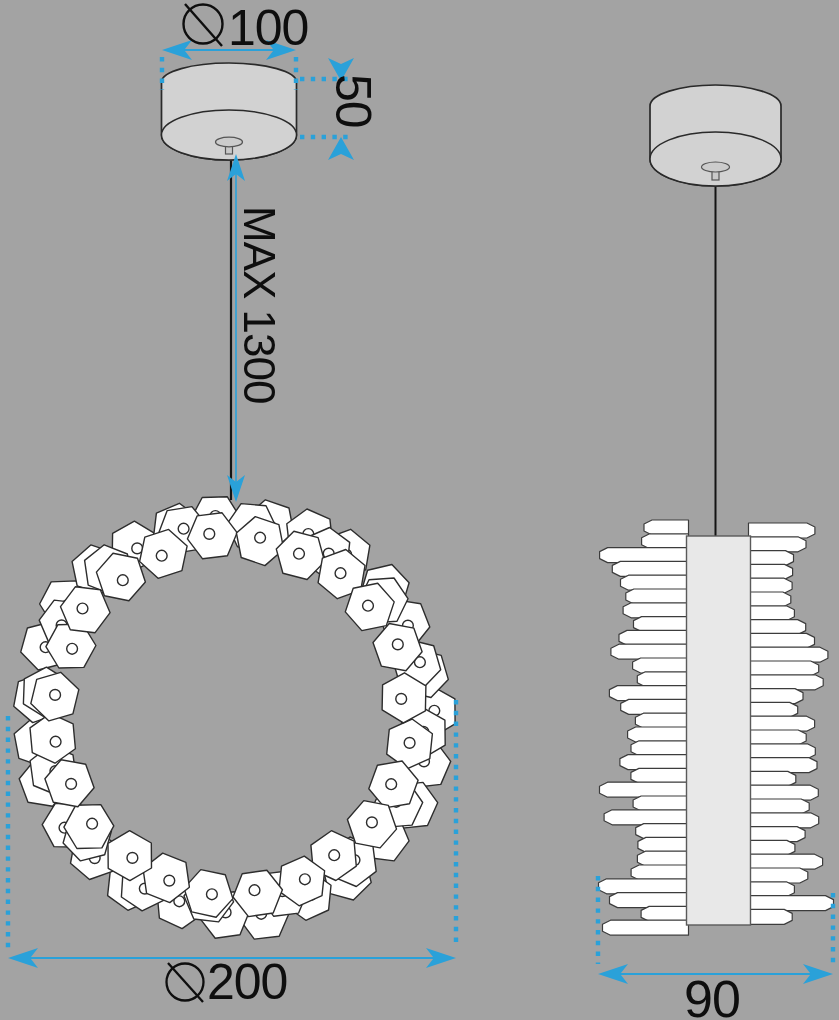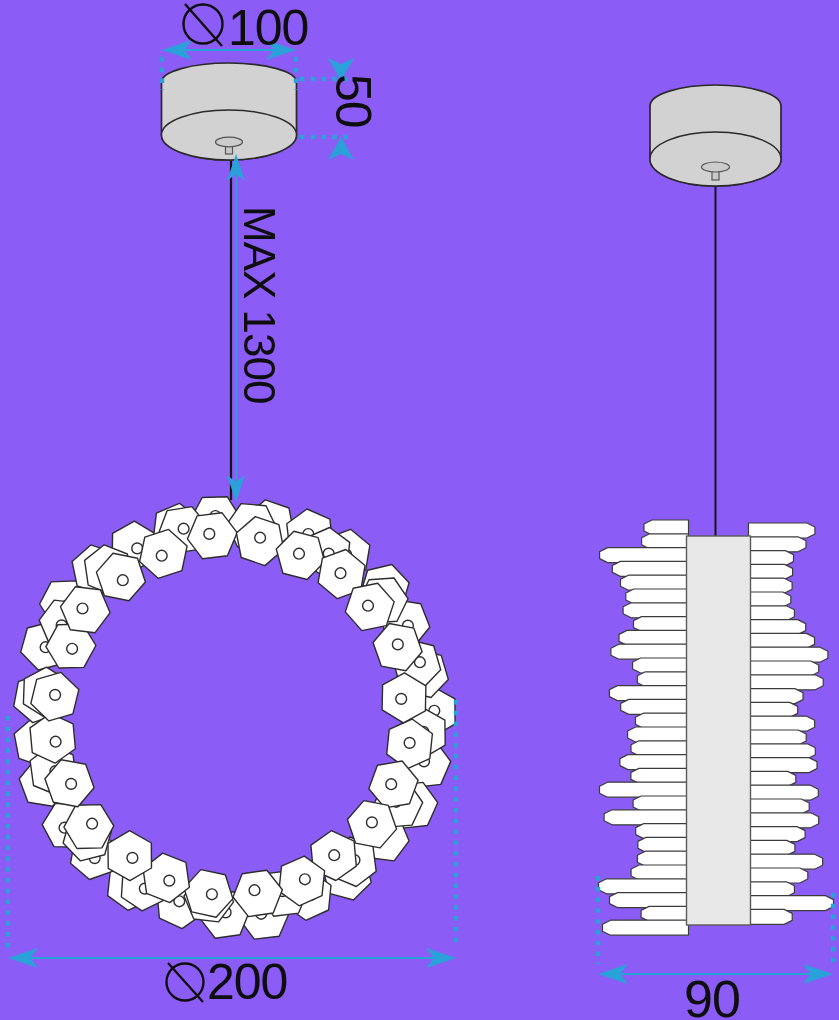--- a/index.html
+++ b/index.html
@@ -1,19 +1,19 @@
 <!DOCTYPE html>
 <html><head>
 <meta charset="utf-8">
 <style>
   html,body{margin:0;padding:0;background:#ffffff;}
   .canvas{
     position:relative;
     width:839px;height:1020px;
-    background:#8b5cf6;
+    background:#a3a3a3;
     overflow:hidden;
     font-family:"Liberation Sans", sans-serif;
   }
   svg text{
     font-family:"Liberation Sans", sans-serif;
     fill:#0e0e0e;
     letter-spacing:-1px;
   }
   .dim-label{font-size:50px;}
   .dim-label-med{font-size:44px;}

